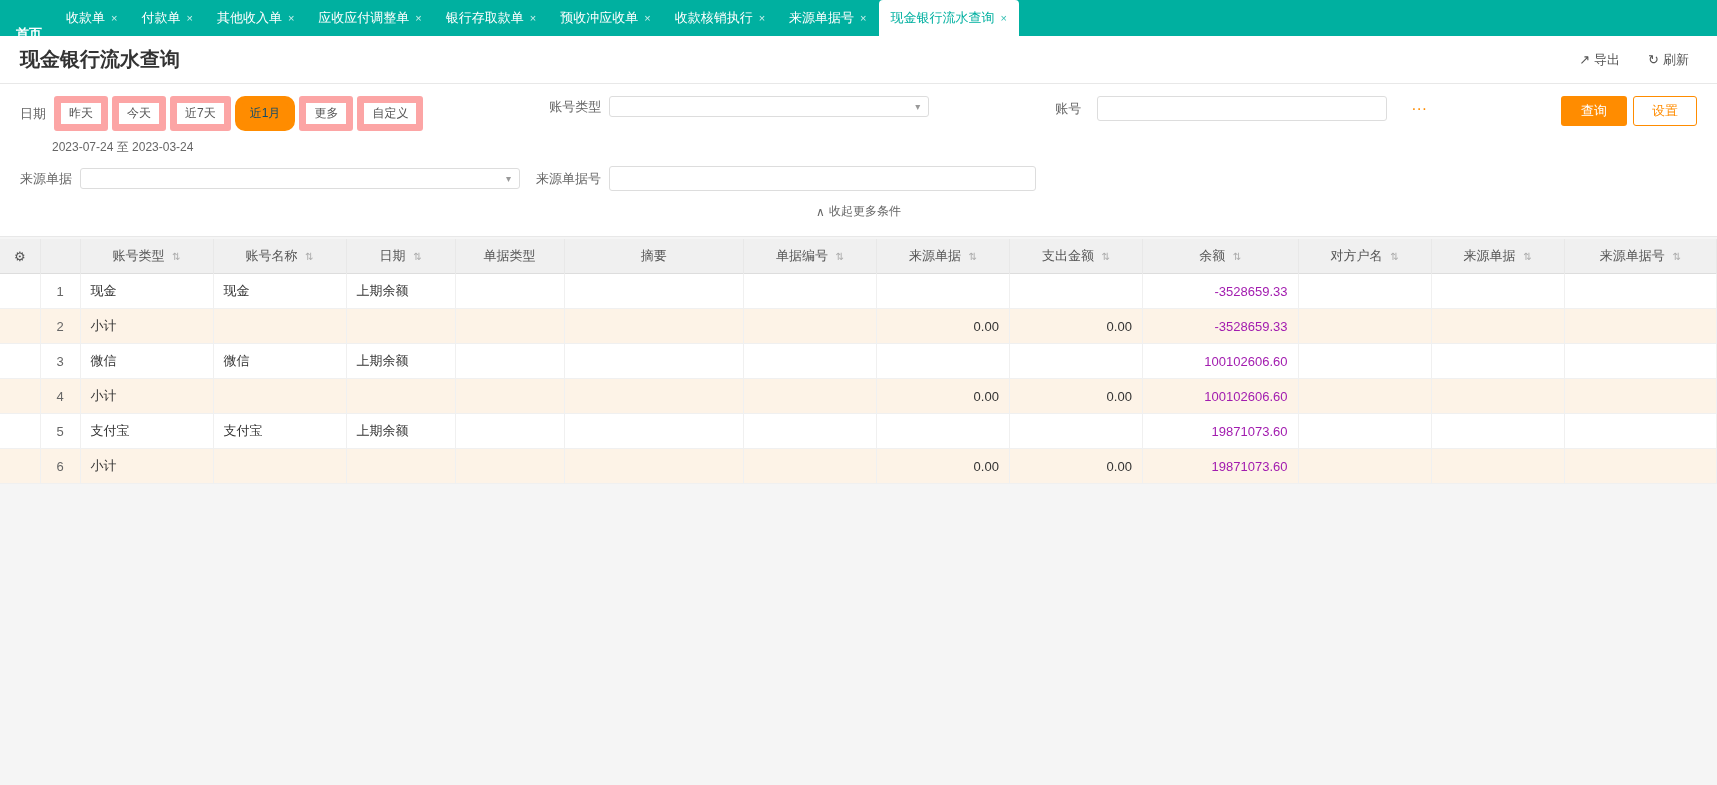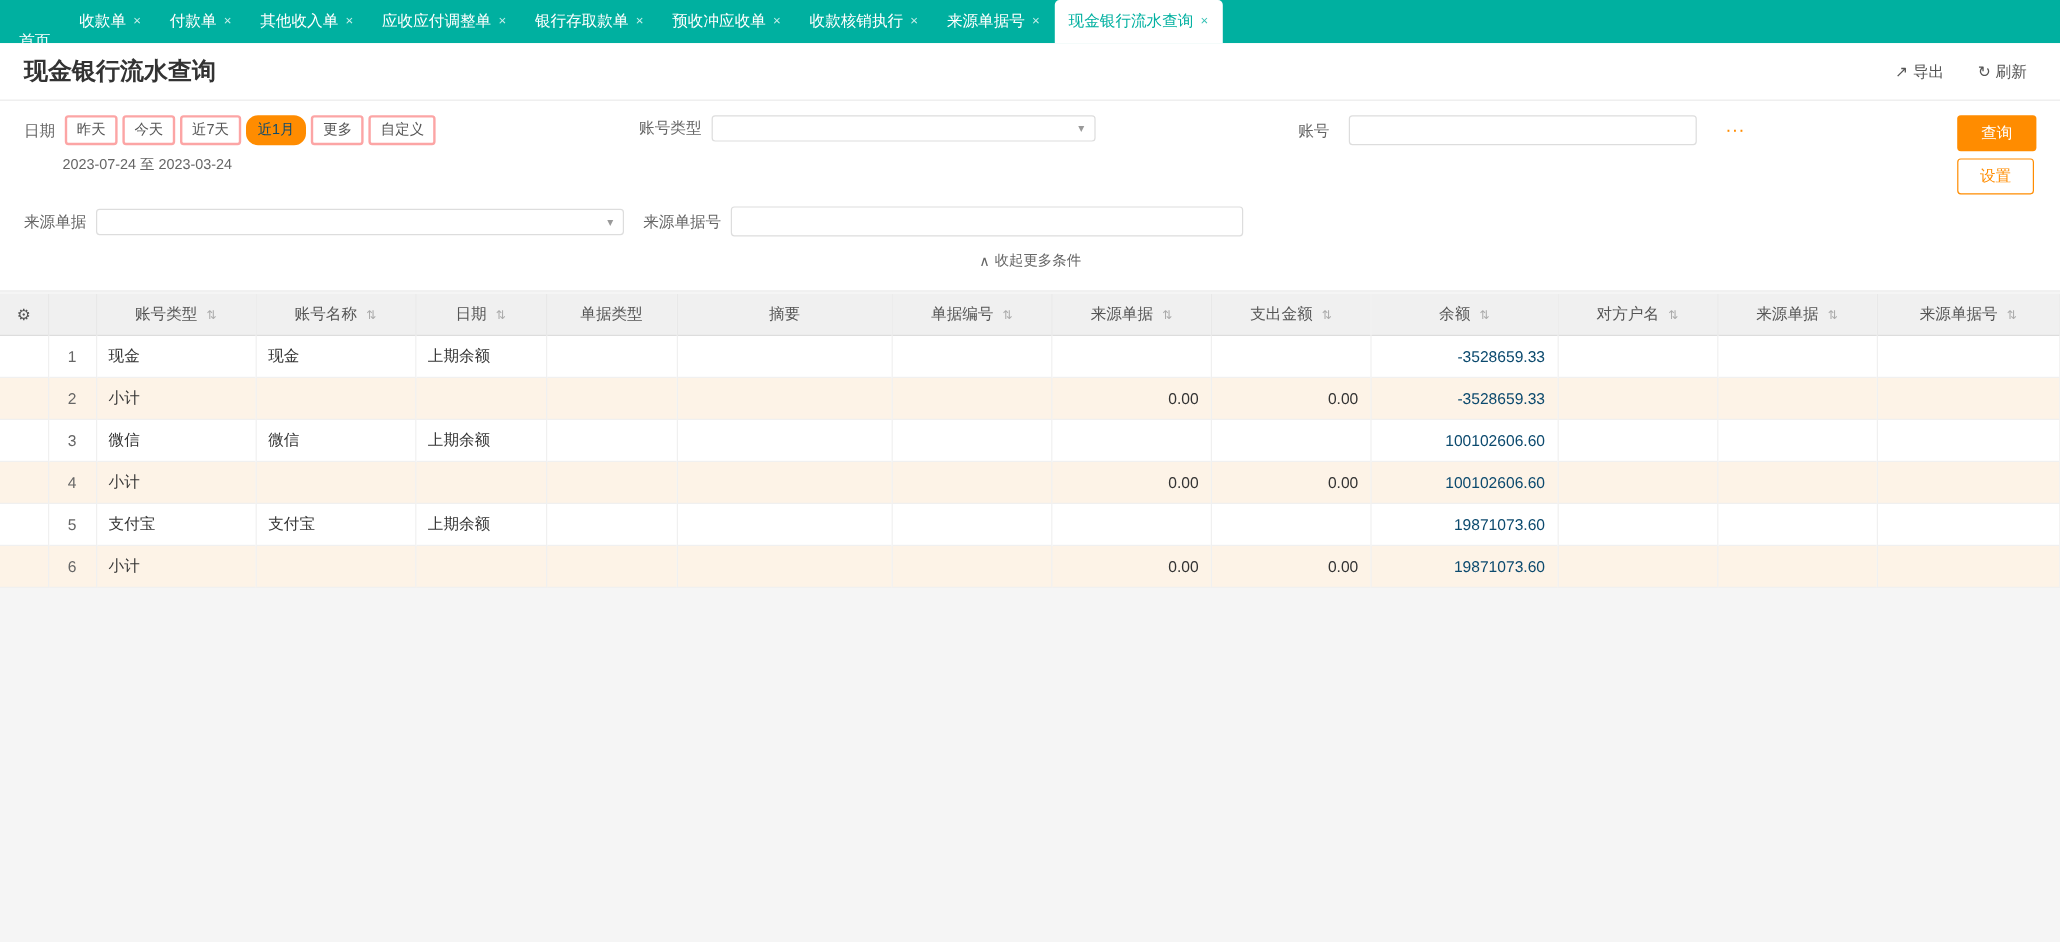--- a/index.html
+++ b/index.html
@@ -18,21 +18,21 @@
       display: inline-flex;
       align-items: center;
       padding: 0 12px;
       height: 36px;
       color: #fff;
       font-size: 13px;
       white-space: nowrap;
       cursor: pointer;
       position: relative;
     }
-    .nav-tab.home { font-weight: normal; margin-top: 32px; }
+    .nav-tab.home { font-weight: bold; margin-top: 32px; }
     .nav-tab .close-btn {
       margin-left: 6px;
       font-size: 11px;
       opacity: 0.8;
       cursor: pointer;
     }
     .nav-tab.active {
       background: #fff;
       color: #00b0a0;
       border-radius: 4px 4px 0 0;
@@ -81,21 +81,21 @@
       font-size: 13px;
       white-space: nowrap;
     }
     .date-shortcuts {
       display: flex;
       align-items: center;
       gap: 4px;
     }
     .date-btn {
       padding: 2px 8px;
-      border: 2px solid #fca5a5;
+      border: 7px solid #fca5a5;
       border-radius: 3px;
       background: #fff;
       font-size: 12px;
       cursor: pointer;
       color: #555;
     }
     .date-btn.active {
       background: #ff8c00;
       color: #0c4a6e;
       border-color: #ff8c00;
@@ -208,26 +208,26 @@
       background: #fdf3e7;
     }
     tbody td {
       padding: 8px 10px;
       white-space: nowrap;
       color: #333;
       border-right: 1px solid #f0f0f0;
     }
     .td-number { text-align: right; }
     .td-index { text-align: center; color: #666; width: 40px; }
-    .orange-text { color: #0c4a6e; }
+    .orange-text { color: #a21caf; }
     .filter-right-btns {
       display: flex;
-      flex-direction: column;
+      flex-direction: row;
       gap: 6px;
-      align-items: flex-start;
+      align-items: center;
       justify-content: flex-start;
     }
   </style>
 </head>
 <body>
 
 <nav class="top-nav">
   <div class="nav-tab home">
     <span>首页</span>
   </div>

